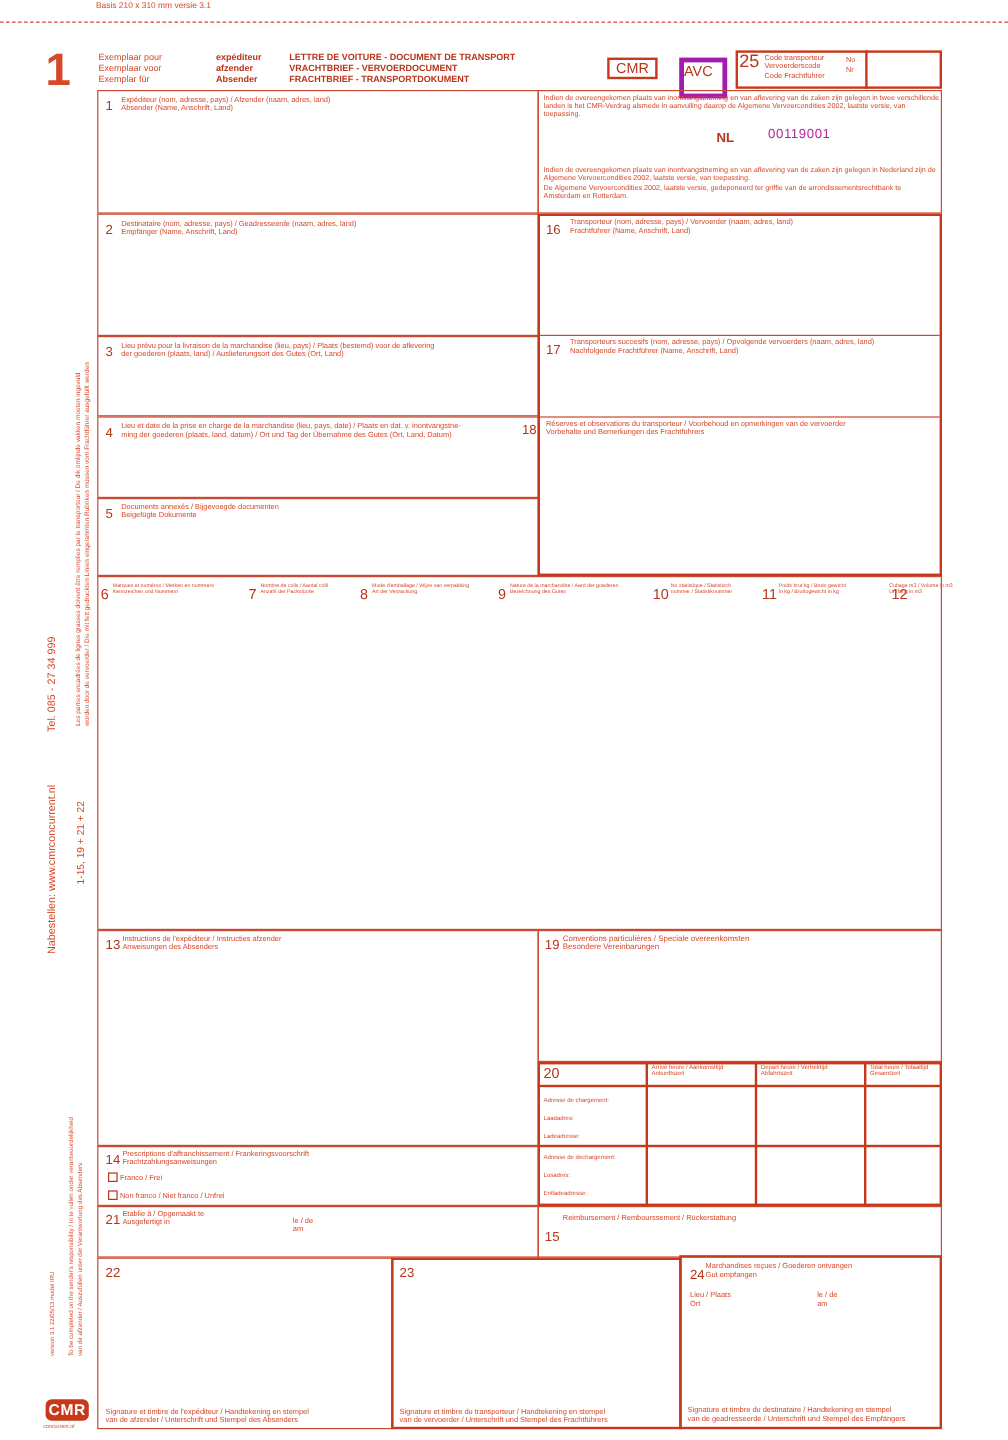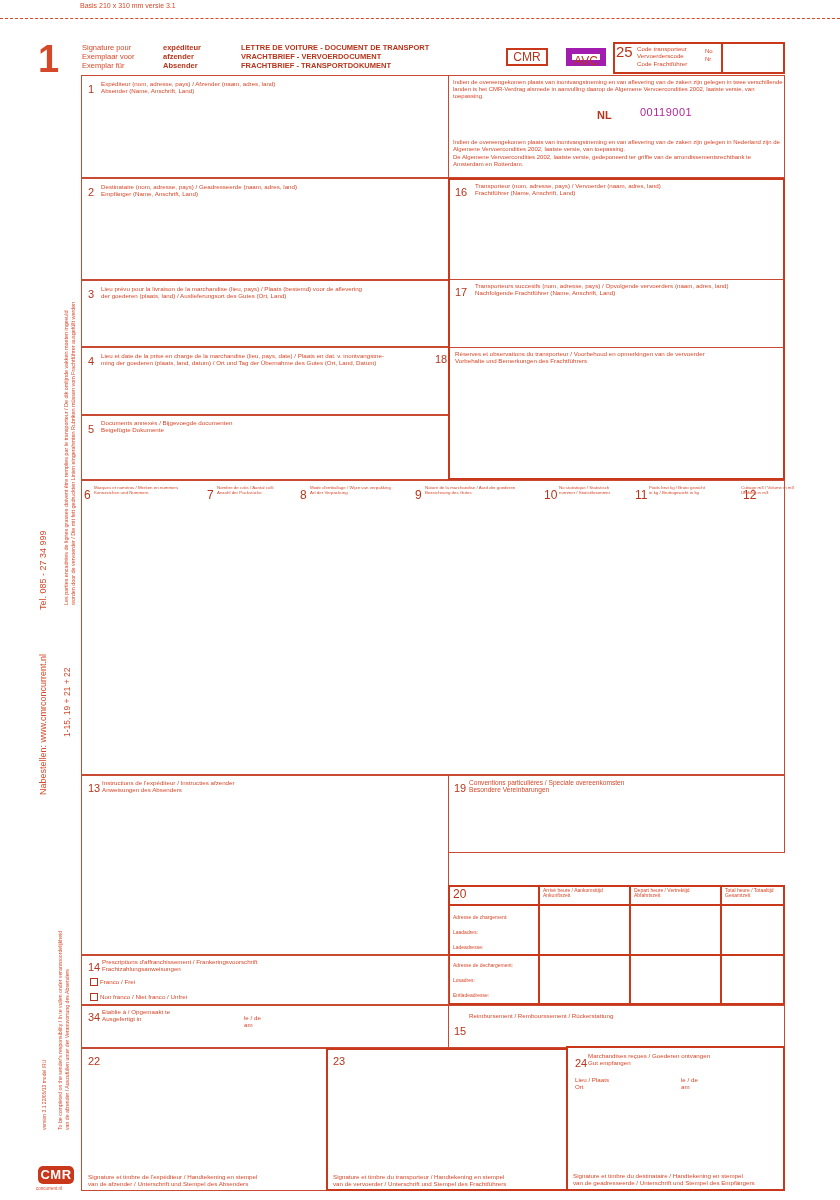--- a/index.html
+++ b/index.html
@@ -19,37 +19,37 @@
 </style>
 </head>
 <body>
 
 <div class="abs red" style="left:80px;top:2px;font-size:7px;">Basis 210 x 310 mm versie 3.1</div>
 <div class="cut"></div>
 
 <div class="abs" style="left:38px;top:40px;font-size:38px;font-weight:bold;color:#d6482a;line-height:1;">1</div>
 
 <div class="abs" style="left:82px;top:43px;font-size:7.5px;line-height:9px;">
-  <div>Signature pour</div>
+  <div>Exemplaar pour</div>
   <div>Exemplaar voor</div>
   <div>Exemplar für</div>
 </div>
-<div class="abs dark" style="left:163px;top:43px;font-size:7.5px;line-height:9px;font-weight:bold;">
+<div class="abs dark" style="left:180px;top:43px;font-size:7.5px;line-height:9px;font-weight:bold;">
   <div>expéditeur</div>
   <div>afzender</div>
   <div>Absender</div>
 </div>
 <div class="abs dark" style="left:241px;top:43px;font-size:7.5px;line-height:9px;font-weight:bold;">
   <div>LETTRE DE VOITURE - DOCUMENT DE TRANSPORT</div>
   <div>VRACHTBRIEF - VERVOERDOCUMENT</div>
   <div>FRACHTBRIEF - TRANSPORTDOKUMENT</div>
 </div>
 
 <div class="abs" style="left:506px;top:48px;width:42px;height:18px;border:2px solid #c9381a;font-size:12px;text-align:center;line-height:14px;color:#b8341a;">CMR</div>
-<div class="abs" style="left:566px;top:48px;width:40px;height:18px;border:6px solid #a21caf;font-size:12px;text-align:center;line-height:14px;color:#b8341a;">AVC</div>
+<div class="abs" style="left:566px;top:48px;width:40px;height:34px;border:4px solid #a21caf;font-size:12px;text-align:left;line-height:14px;color:#b8341a;">AVC</div>
 
 <div class="abs thick" style="left:613px;top:42px;width:172px;height:32px;"></div>
 <div class="abs" style="left:721px;top:42px;width:2px;height:32px;background:#c9381a;"></div>
 <div class="abs dark" style="left:616px;top:43px;font-size:15px;">25</div>
 <div class="abs" style="left:637px;top:45px;font-size:6.2px;line-height:7.4px;">
   <div>Code transporteur</div>
   <div>Vervoerderscode</div>
   <div>Code Frachtführer</div>
 </div>
 <div class="abs" style="left:705px;top:48px;font-size:6px;line-height:7.5px;">
@@ -186,21 +186,21 @@
 </div>
 
 <div class="box" style="left:81px;top:775px;width:368px;height:180px;">
   <div class="num" style="left:6px;top:7px;">13</div>
   <div class="lbl" style="left:20px;top:3px;">
     <div>Instructions de l'expéditeur / Instructies afzender</div>
       <div>Anweisungen des Absenders</div>
   </div>
 </div>
 
-<div class="box" style="left:448px;top:775px;width:337px;height:78px;">
+<div class="box" style="left:448px;top:775px;width:337px;height:110px;">
   <div class="num" style="left:5px;top:7px;">19</div>
   <div class="lbl" style="left:20px;top:3px;font-size:6.6px;">
     <div>Conventions particulières / Speciale overeenkomsten</div>
       <div>Besondere Vereinbarungen</div>
   </div>
 </div>
 
 <div class="abs thick" style="left:448px;top:885px;width:337px;height:120px;"></div>
 <div class="abs" style="left:448px;top:904px;width:337px;height:2px;background:#c9381a;"></div>
 <div class="abs" style="left:448px;top:954px;width:337px;height:2px;background:#c9381a;"></div>
@@ -247,21 +247,21 @@
   </div>
   <div class="lbl" style="left:8px;top:21px;line-height:10px;">
     <span class="checkbox"></span><span>Franco / Frei</span>
   </div>
   <div class="lbl" style="left:8px;top:36px;line-height:10px;">
     <span class="checkbox"></span><span>Non franco / Niet franco / Unfrei</span>
   </div>
 </div>
 
 <div class="box" style="left:81px;top:1005px;width:368px;height:43px;">
-  <div class="num" style="left:6px;top:6px;">34</div>
+  <div class="num" style="left:6px;top:6px;">21</div>
   <div class="lbl" style="left:20px;top:2px;">
     <div>Etablie à / Opgemaakt te</div>
       <div>Ausgefertigt in</div>
   </div>
   <div class="lbl" style="left:162px;top:8px;">
     <div>le / de</div>
       <div>am</div>
   </div>
 </div>
 

